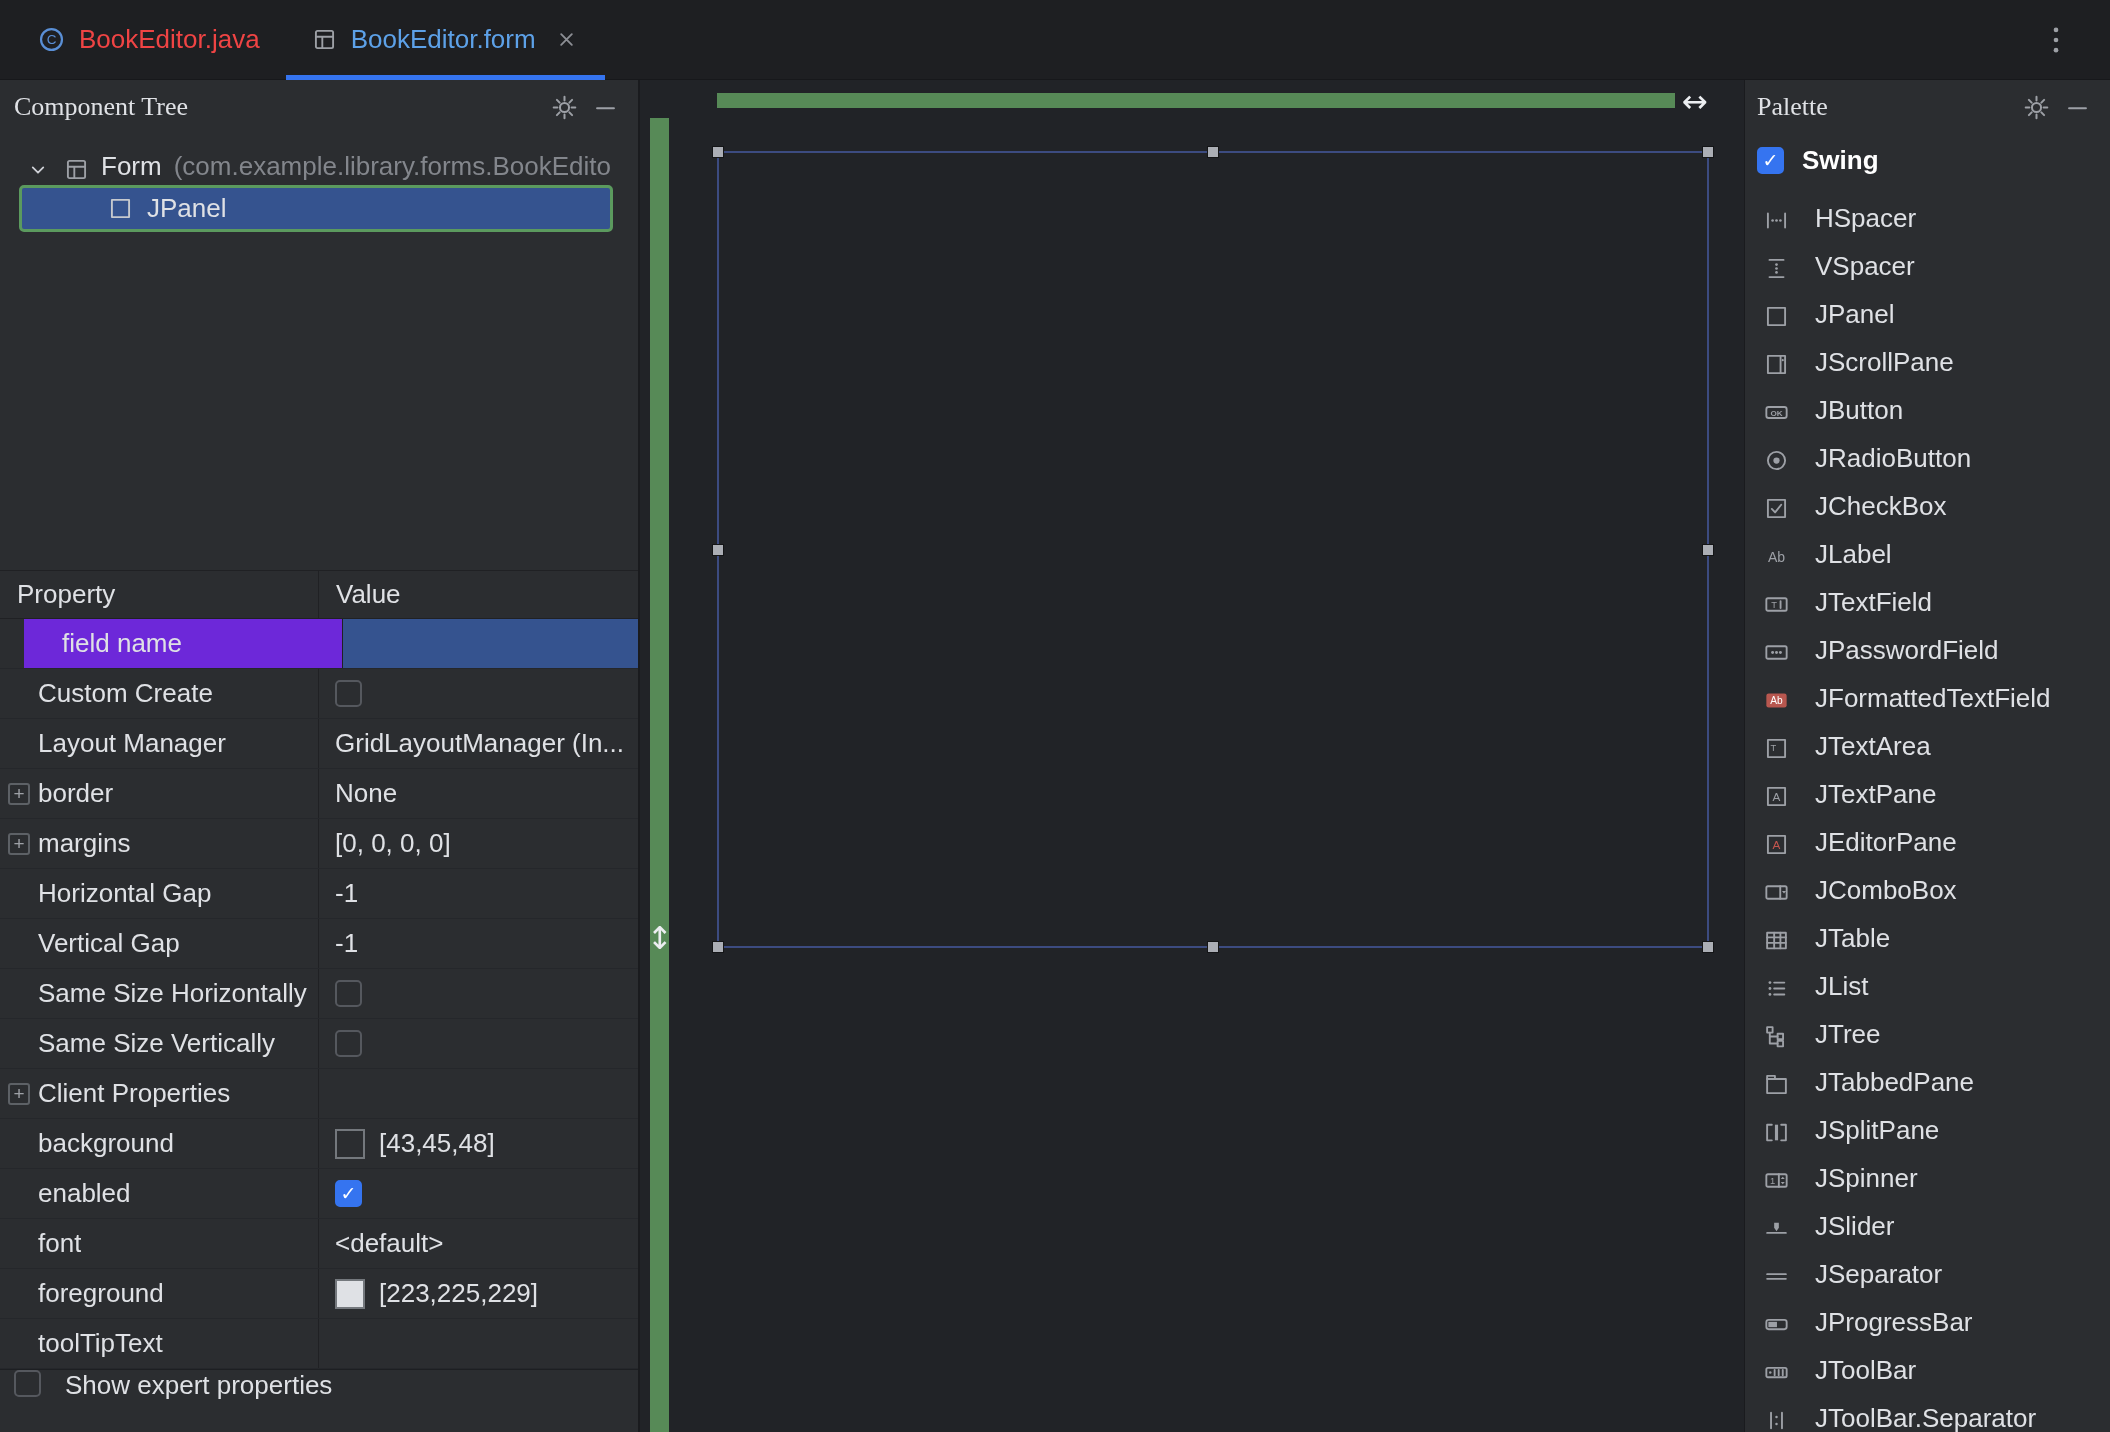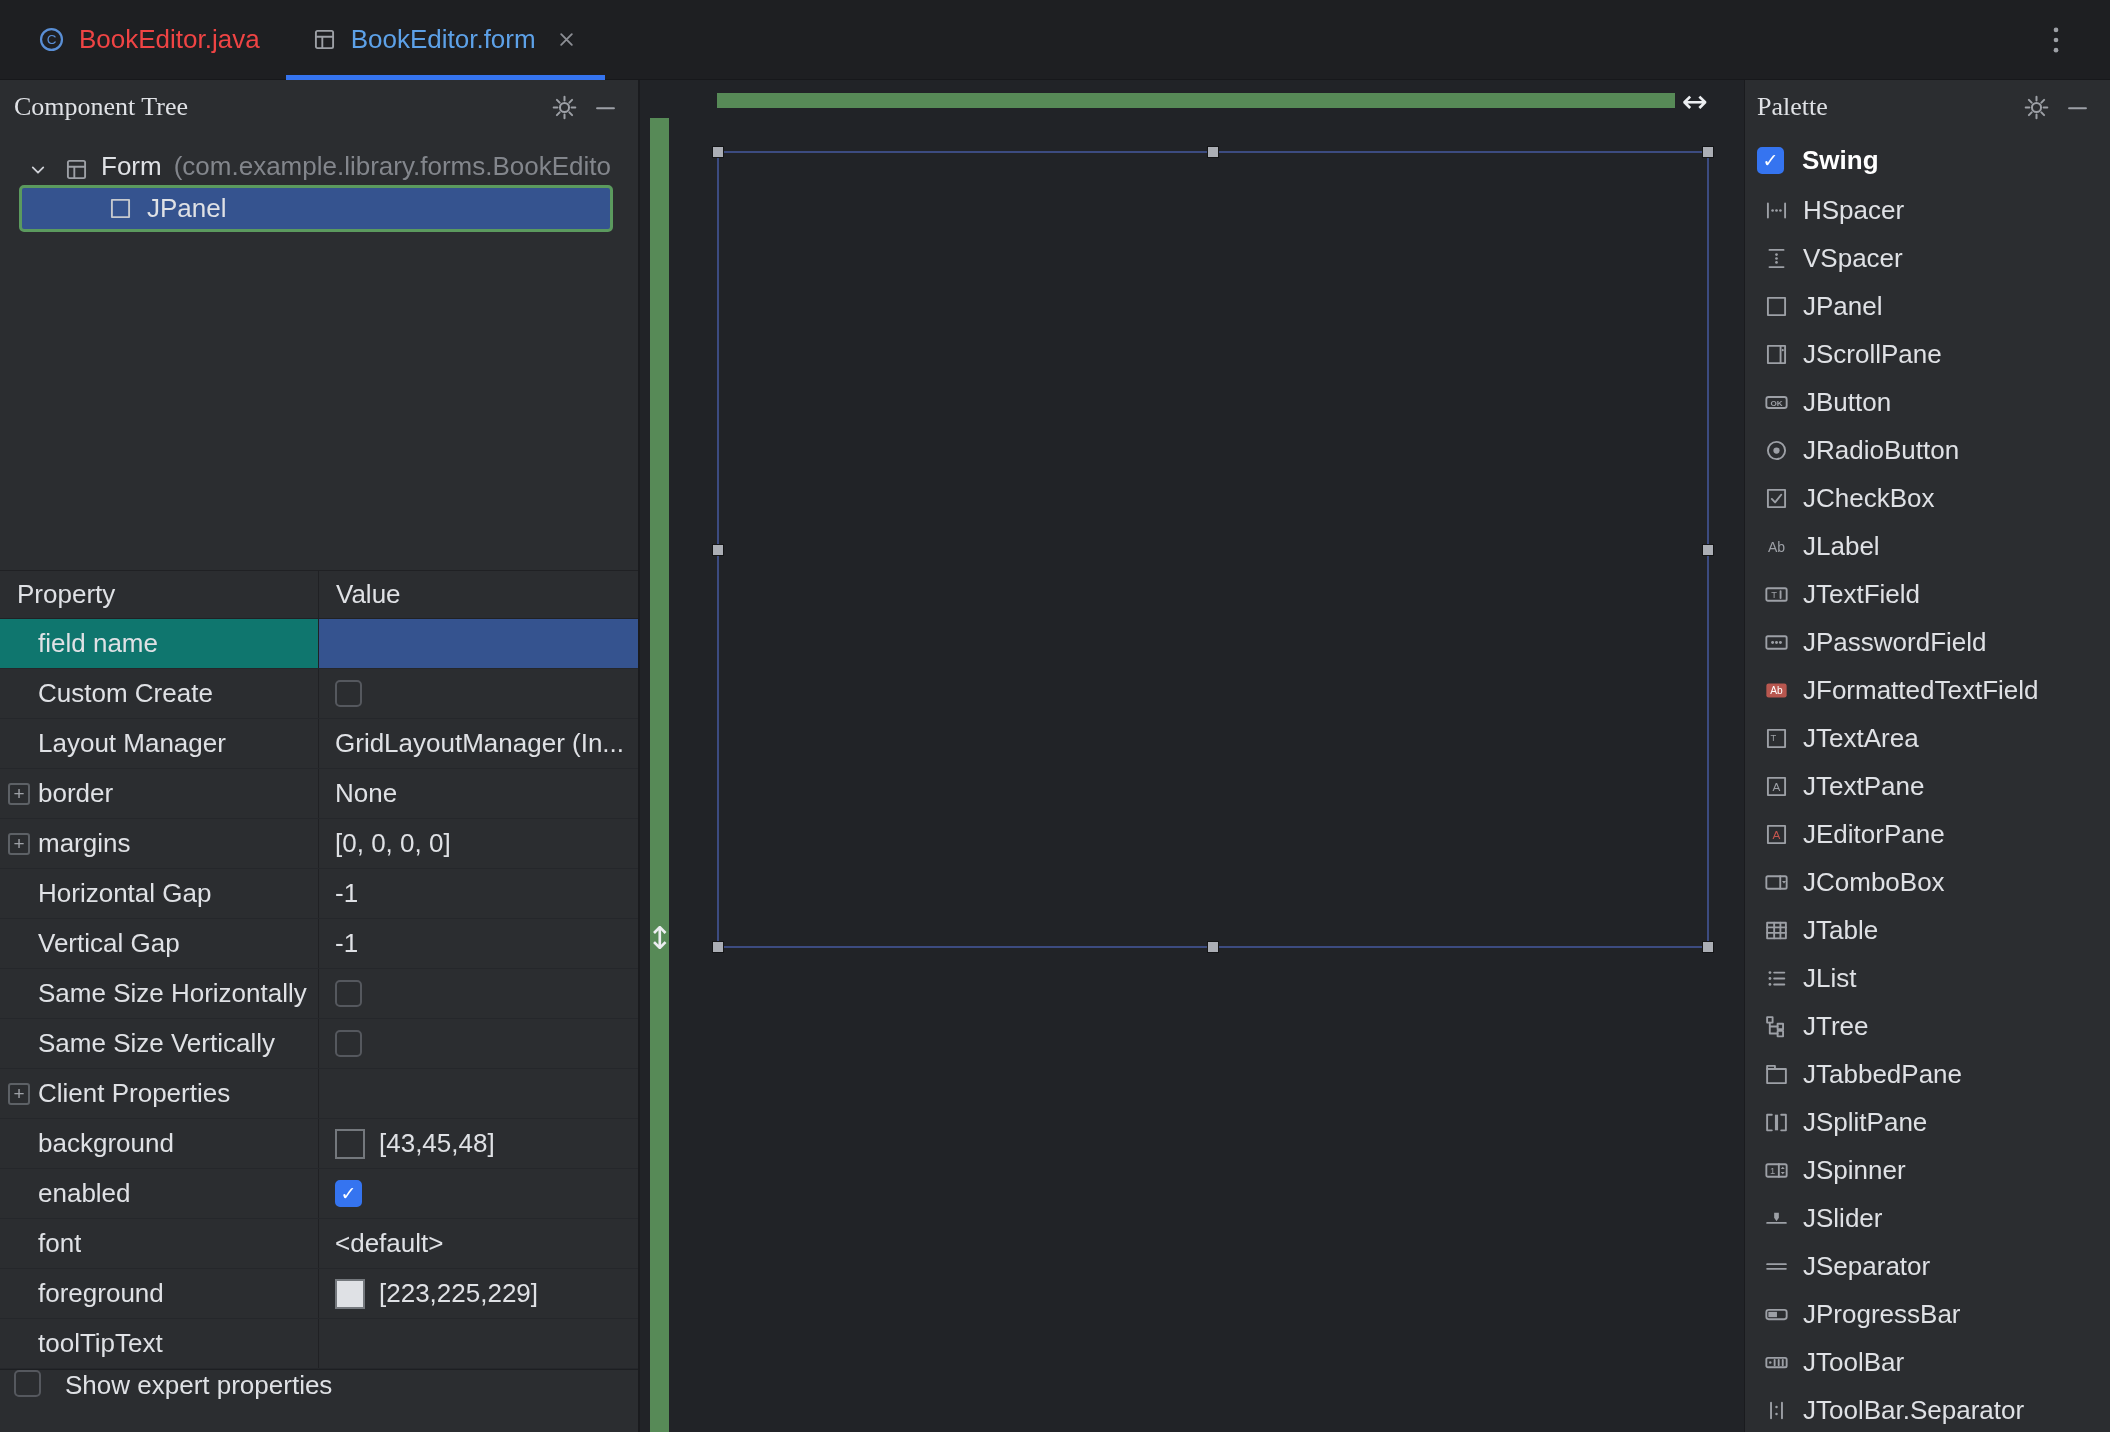--- a/index.html
+++ b/index.html
@@ -48,21 +48,21 @@
   .phead .col1{width:318px;padding-left:17px;display:flex;align-items:center;}
   .phead .col2{flex:1;padding-left:17px;border-left:1px solid var(--line);display:flex;align-items:center;}
   .prow{height:50px;display:flex;flex:none;border-bottom:1px solid #25272b;}
   .pname-wrap{width:318px;display:flex;align-items:center;overflow:hidden;}
   .gutter{width:38px;flex:none;display:flex;align-items:center;justify-content:center;}
   .expander{width:22px;height:22px;border:2px solid #5d6166;border-radius:3px;color:var(--dim);
             font-size:19px;line-height:17px;text-align:center;}
   .pname{color:var(--text);white-space:nowrap;overflow:hidden;}
   .pval{flex:1;border-left:1px solid var(--line);display:flex;align-items:center;padding-left:16px;gap:14px;
         color:var(--text);overflow:hidden;white-space:nowrap;}
-  .prow.sel .pname-wrap{background:#0f766e;}
+  .prow.sel .pname-wrap{background:#6d28d9;margin-left:24px;}
   .prow.sel .pval{background:#35538f;}
   .vtext{overflow:hidden;text-overflow:clip;white-space:nowrap;}
   .cb{width:27px;height:27px;border:2px solid #55585e;border-radius:5px;background:#2b2d30;flex:none;
       display:flex;align-items:center;justify-content:center;}
   .cb.on{background:var(--accent);border-color:var(--accent);}
   .cb.on::after{content:'\2713';color:#fff;font-size:19px;font-weight:bold;line-height:1;}
   .swatch{width:30px;height:30px;border:2px solid #74787d;flex:none;}
   .pfooter{flex:1;border-top:1px solid #1d1f22;display:flex;padding-left:14px;gap:24px;}
   
   .canvas{flex:1;position:relative;background:#212327;overflow:hidden;}
@@ -75,21 +75,21 @@
   .handle{position:absolute;width:12px;height:12px;background:#abaeb5;border:1px solid #141517;}
   .h-top-left{left:-7px;top:-7px}.h-top-center{left:calc(50% - 6px);top:-7px}.h-top-right{right:-7px;top:-7px}
   .h-middle-left{left:-7px;top:calc(50% - 6px)}.h-middle-right{right:-7px;top:calc(50% - 6px)}
   .h-bottom-left{left:-7px;bottom:-7px}.h-bottom-center{left:calc(50% - 6px);bottom:-7px}.h-bottom-right{right:-7px;bottom:-7px}
   
   .right{width:366px;background:var(--panel);display:flex;flex-direction:column;border-left:1px solid #1a1b1e;}
   .right .panel-header{padding-left:12px;}
   .pal-group{height:52px;flex:none;display:flex;align-items:center;padding-left:12px;gap:18px;}
   .pal-group-label{font-weight:bold;color:#fff;}
   .pal-list{flex:1;overflow:hidden;}
-  .pal-item{height:48px;display:flex;align-items:center;padding-left:18px;gap:13px;color:var(--text);white-space:nowrap;}
+  .pal-item{height:48px;display:flex;align-items:flex-end;padding-left:18px;gap:25px;color:var(--text);white-space:nowrap;}
   .pal-icon{width:27px;height:27px;flex:none;display:flex;align-items:center;justify-content:center;}
 </style>
 </head>
 <body>
 
 <div class="tabbar">
   <div class="tab">
     <span class="tab-icon">
         <svg viewBox="0 0 16 16" width="27" height="27" fill="none">
           <circle cx="8" cy="8" r="6.2" stroke="#5a8fd6" stroke-width="1.3"></circle>

